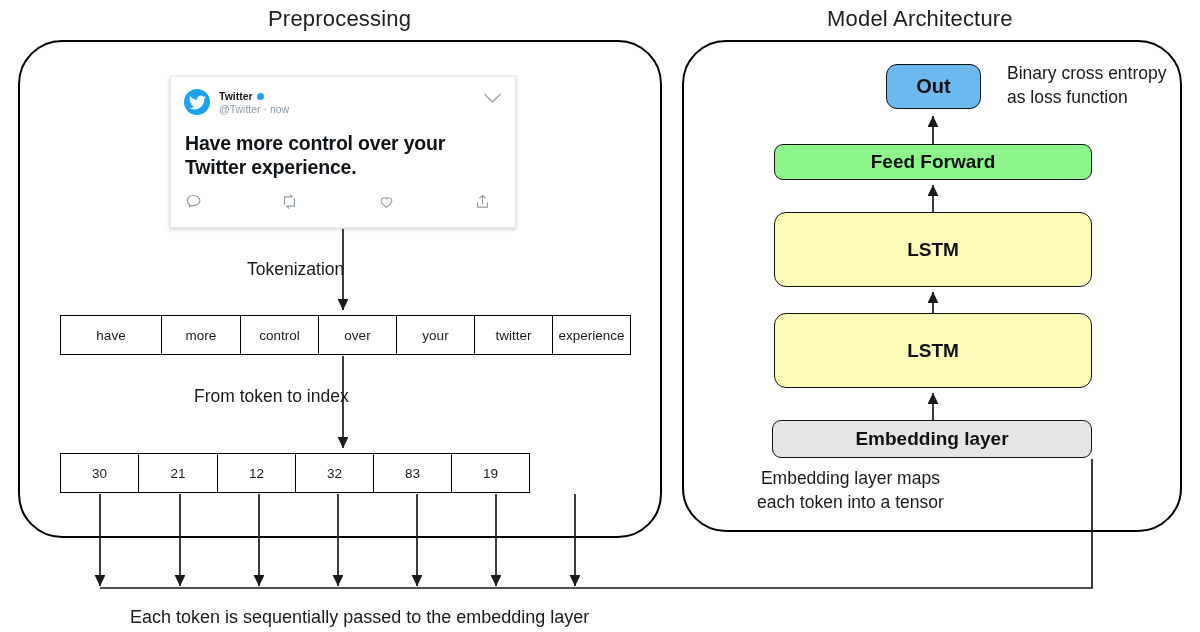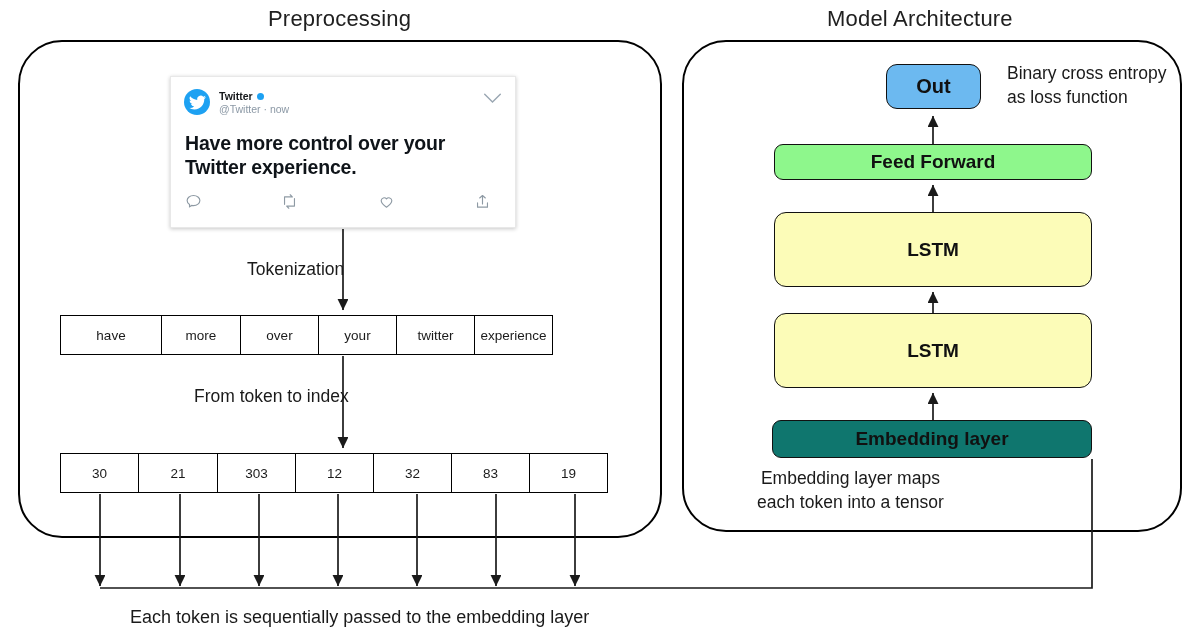--- a/index.html
+++ b/index.html
@@ -106,21 +106,21 @@
     border:1.6px solid #111;
     border-radius:9px;
     display:flex; align-items:center; justify-content:center;
     font-weight:bold; color:#111;
     font-size:19px;
   }
   #block-out   { left:886px; top:64px;  width:95px;  height:45px;  background:#6cb9f0; font-size:20px; border-radius:11px;}
   #block-ff    { left:774px; top:144px; width:318px; height:36px;  background:#8ef78c; }
   #block-lstm2 { left:774px; top:212px; width:318px; height:75px;  background:#fcfcb8; border-radius:12px;}
   #block-lstm1 { left:774px; top:313px; width:318px; height:75px;  background:#fcfcb8; border-radius:12px;}
-  #block-embed { left:772px; top:420px; width:320px; height:38px;  background:#0f766e; }
+  #block-embed { left:772px; top:420px; width:320px; height:38px;  background:#e5e5e5; }
 
   
   #wires { position:absolute; left:0; top:0; width:1200px; height:632px; pointer-events:none; }
 </style>
 </head>
 <body>
 
 <div class="stage">
 
   <div class="panel-title" id="title-preprocessing">Preprocessing</div>
@@ -173,30 +173,30 @@
       </span>
     </div>
   </div>
 
   <div class="note" id="label-tokenization">Tokenization</div>
   <div class="note" id="label-token-index">From token to index</div>
 
   <div class="strip" id="strip-tokens">
       <div class="cell" style="width: 102px;">have</div>
       <div class="cell" style="width: 80px;">more</div>
+      <div class="cell" style="width: 79px;">control</div>
       <div class="cell" style="width: 79px;">over</div>
       <div class="cell" style="width: 79px;">your</div>
       <div class="cell" style="width: 79px;">twitter</div>
       <div class="cell" style="width: 79px;">experience</div>
     </div>
 
   <div class="strip" id="strip-indices">
       <div class="cell" style="width: 79px;">30</div>
       <div class="cell" style="width: 80px;">21</div>
-      <div class="cell" style="width: 79px;">303</div>
       <div class="cell" style="width: 79px;">12</div>
       <div class="cell" style="width: 79px;">32</div>
       <div class="cell" style="width: 79px;">83</div>
       <div class="cell" style="width: 79px;">19</div>
     </div>
 
   <div class="mblock" id="block-out">Out</div>
   <div class="mblock" id="block-ff">Feed Forward</div>
   <div class="mblock" id="block-lstm2">LSTM</div>
   <div class="mblock" id="block-lstm1">LSTM</div>

